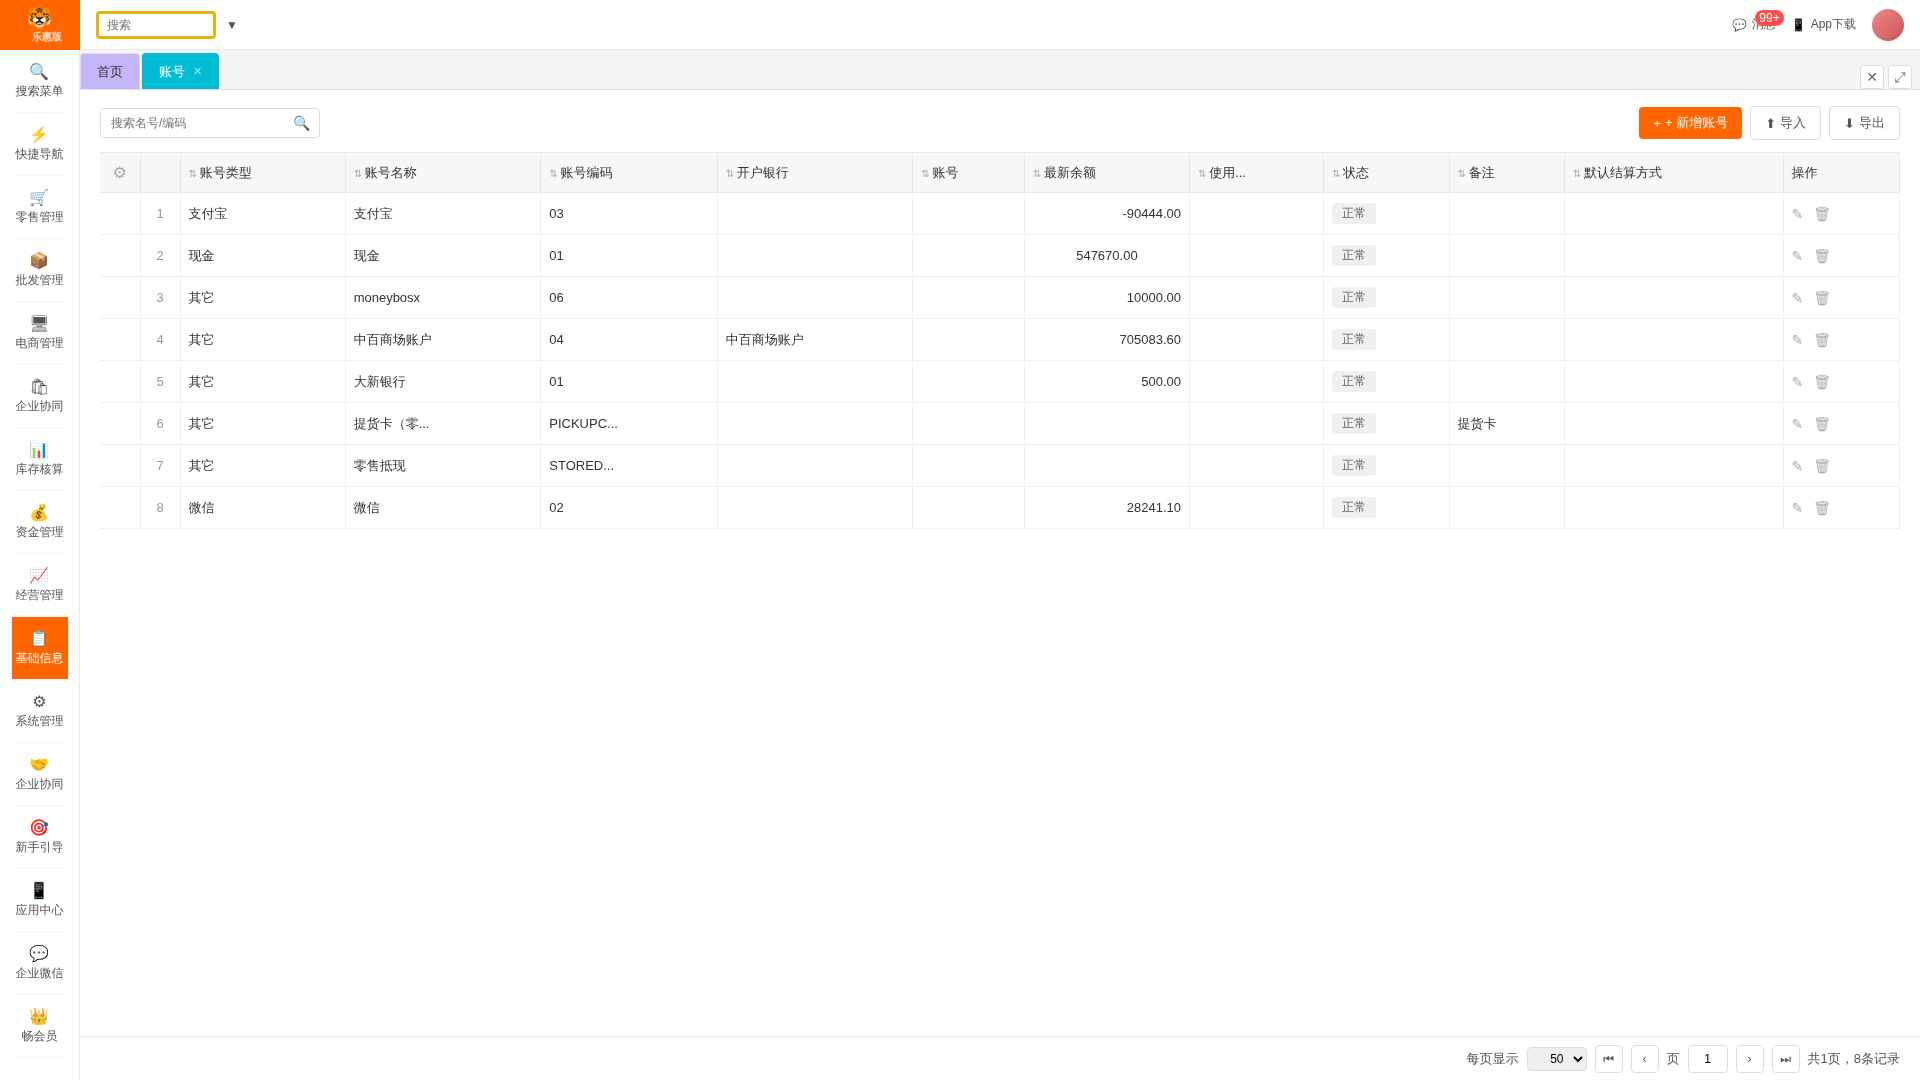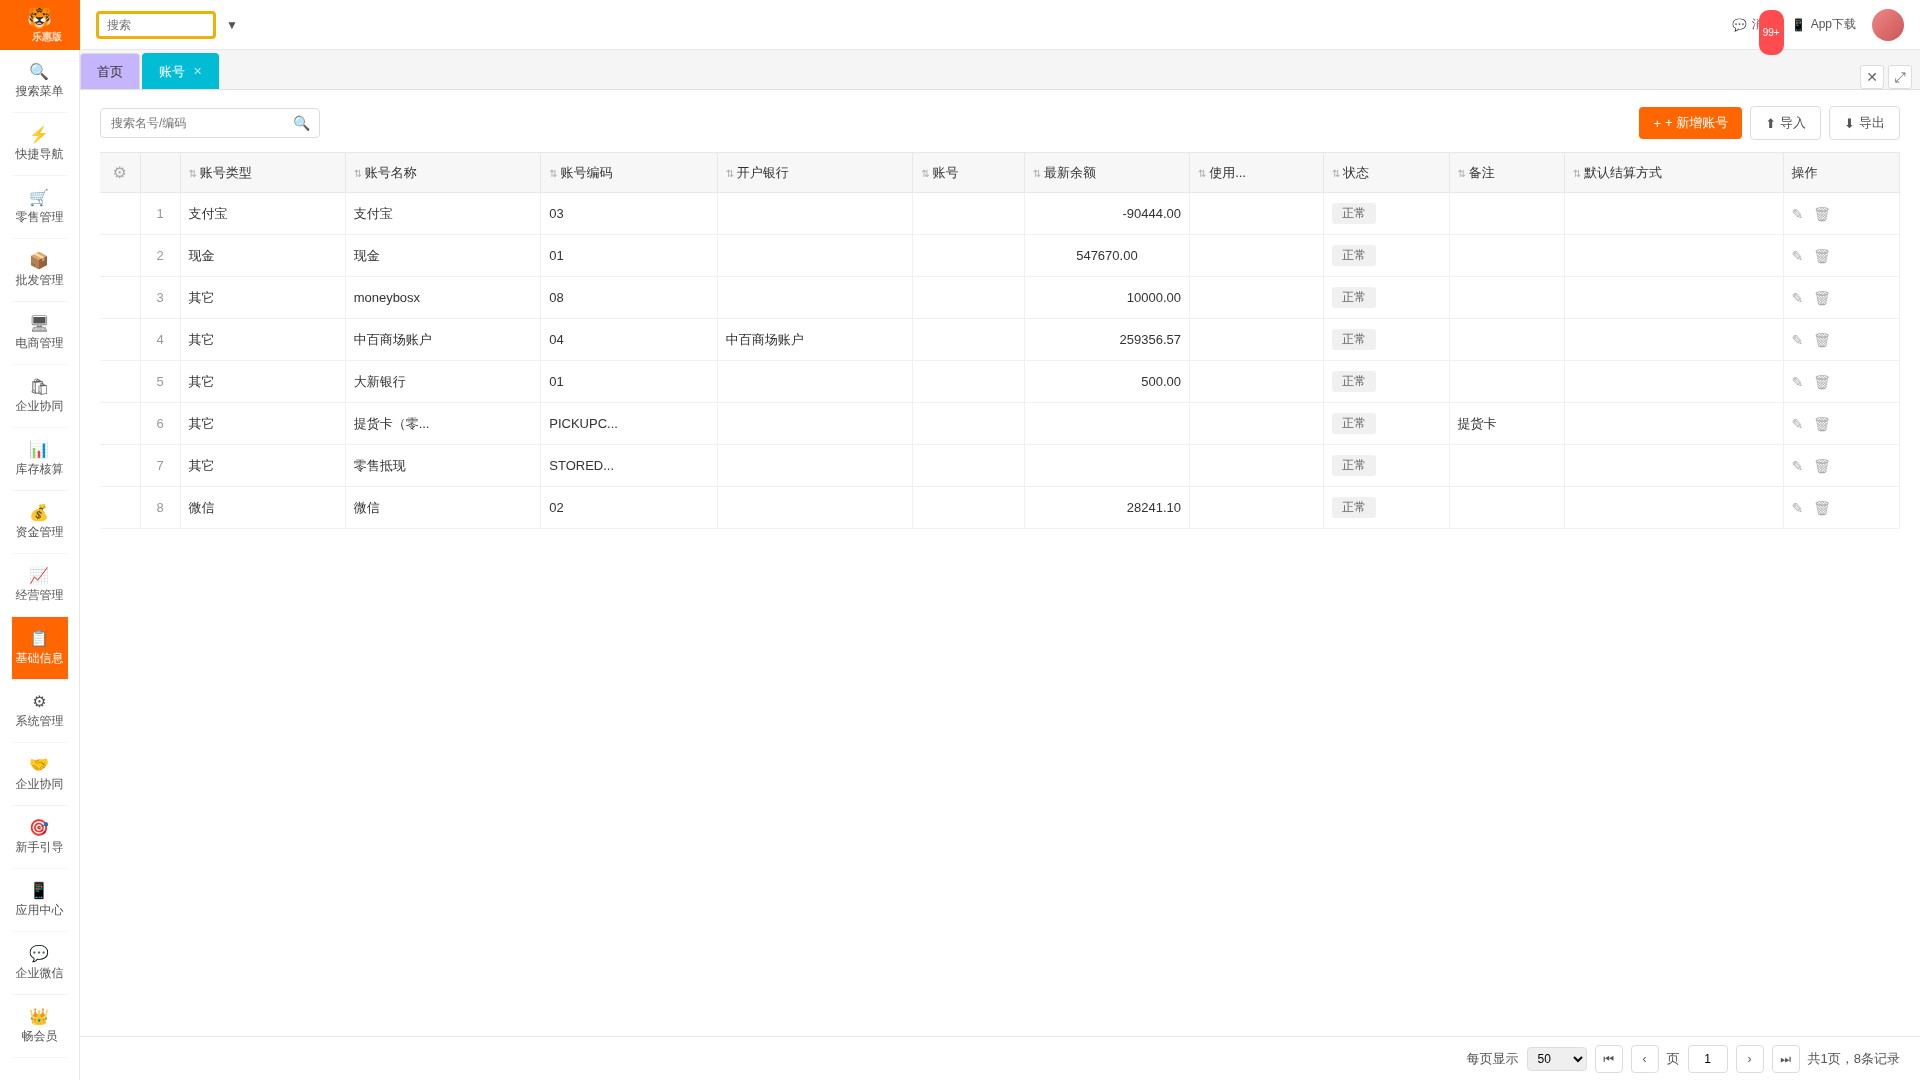--- a/index.html
+++ b/index.html
@@ -89,22 +89,22 @@
       font-size: 12px;
       color: #555;
     }
     .badge {
       position: absolute;
       top: -6px;
       right: -8px;
       background: #ff4d4f;
       color: white;
       border-radius: 10px;
-      font-size: 10px;
-      padding: 17px 4px;
+      font-size: 12px;
+      padding: 1px 4px;
       min-width: 16px;
       text-align: right;
     }
     .topbar-app { display: flex; align-items: center; gap: 4px; cursor: pointer; font-size: 12px; color: #555; }
     .topbar-avatar { width: 32px; height: 32px; border-radius: 50%; background: #ccc; overflow: hidden; cursor: pointer; }
 
     
     .tab-bar {
       height: 40px;
       background: #f5f5f5;
@@ -259,20 +259,21 @@
       font-size: 13px;
       color: #555;
     }
     .page-size-select {
       border: 1px solid #ddd;
       border-radius: 4px;
       padding: 3px 6px;
       font-size: 12px;
       outline: none;
       width: 60px;
+      text-align: right;
     }
     .page-btn {
       width: 28px;
       height: 28px;
       border: 1px solid #ddd;
       border-radius: 4px;
       background: #fff;
       cursor: pointer;
       display: flex;
       align-items: center;
@@ -461,21 +462,21 @@
         <span class="action-icon">✎</span>
         <span class="action-icon">🗑</span>
       </div>
     </td>
   </tr>
             <tr>
     <td style="text-align:center;"></td>
     <td style="text-align:center;color:#999;">3</td>
     <td>其它</td>
     <td>moneybosx</td>
-    <td>08</td>
+    <td>06</td>
     <td></td>
     <td></td>
     <td style="text-align:right;">10000.00</td>
     <td></td>
     <td><span class="status-badge status-normal">正常</span></td>
     <td></td>
     <td></td>
     <td>
       <div class="action-icons">
         <span class="action-icon">✎</span>
@@ -484,21 +485,21 @@
     </td>
   </tr>
             <tr>
     <td style="text-align:center;"></td>
     <td style="text-align:center;color:#999;">4</td>
     <td>其它</td>
     <td>中百商场账户</td>
     <td>04</td>
     <td>中百商场账户</td>
     <td></td>
-    <td style="text-align:right;">259356.57</td>
+    <td style="text-align:right;">705083.60</td>
     <td></td>
     <td><span class="status-badge status-normal">正常</span></td>
     <td></td>
     <td></td>
     <td>
       <div class="action-icons">
         <span class="action-icon">✎</span>
         <span class="action-icon">🗑</span>
       </div>
     </td>

